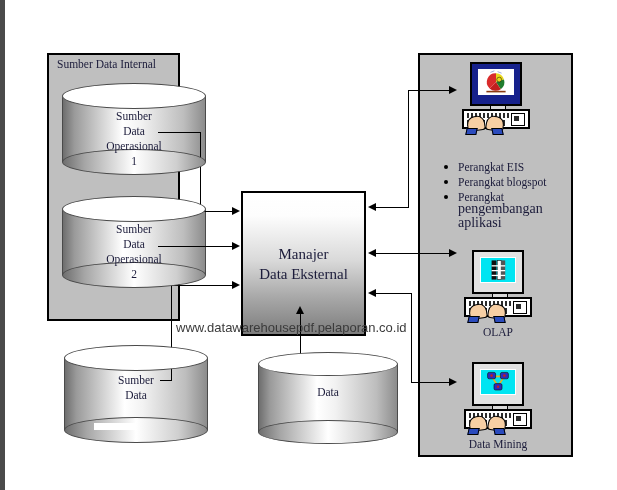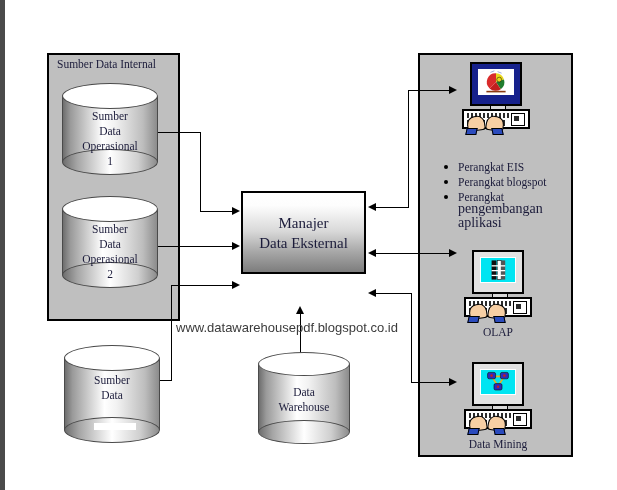--- a/index.html
+++ b/index.html
@@ -15,21 +15,21 @@
   
   .panel{
     position:absolute;background:#bfbfbf;border:2px solid #000;
     box-sizing:border-box;
   }
   .panel-title{
     position:absolute;font-size:11.5px;color:#1b1b3a;white-space:nowrap;
   }
 
   
-  .cyl{position:absolute;}
+  .cyl{position:absolute;padding-left:48px;}
   .cyl .body{
     position:absolute;left:0;right:0;
     background:linear-gradient(to right,#6e6e6e 0%,#9a9a9a 8%,#ffffff 42%,#f2f2f2 55%,#bdbdbd 85%,#8c8c8c 100%);
     border-left:1px solid #4a4a4a;border-right:1px solid #4a4a4a;
     box-sizing:border-box;
   }
   .cyl .top{
     position:absolute;left:0;right:0;top:0;border-radius:50%;
     background:#ffffff;border:1px solid #4a4a4a;box-sizing:border-box;z-index:3;
   }
@@ -140,34 +140,33 @@
     <div class="bottom" style="top:72px;height:26px;"></div>
     <div class="body" style="top:13px;height:72px;"></div>
     <div class="top" style="height:26px;"></div>
     <div class="label" style="top:28px;">
       <div>Sumber</div>
       <div>Data</div>
     </div>
     <div class="wipe" style="left:30px;top:78px;width:42px;height:7px;"></div>
   </div>
 
-  <div class="mgr" style="left:241px;top:191px;width:125px;height:83px;">
+  <div class="mgr" style="left:241px;top:191px;width:125px;height:145px;">
     <div class="label">
       <div>Manajer</div>
       <div>Data Eksternal</div>
     </div>
   </div>
 
   <div class="cyl" style="left:258px;top:352px;width:92px;height:100px;">
     <div class="bottom" style="top:68px;height:24px;"></div>
     <div class="body" style="top:12px;height:68px;"></div>
     <div class="top" style="height:24px;"></div>
     <div class="label" style="top:33px;">
       <div>Data</div>
-      <div>Warehouse</div>
     </div>
   </div>
 
   <div class="panel" style="left:418px;top:53px;width:155px;height:404px;"></div>
 
   <div class="pc" style="left:458px;top:62px;">
     <div class="monitor" style="background:#16218c;border:2px solid #000;">
       <div class="screen" style="background:#ffffff;">
         <svg viewBox="0 0 40 30" width="100%" height="100%">
           <path d="M20 15 L20 4 A11 11 0 0 1 30 12 Z" fill="#e8d71e"></path>
@@ -289,15 +288,15 @@
   <div class="ln h" style="left:374px;top:253px;width:76px;"></div>
   <div class="arrow left" style="left:368px;top:249px;"></div>
   <div class="arrow right" style="left:449px;top:249px;"></div>
 
   <div class="ln h" style="left:374px;top:293px;width:38px;"></div>
   <div class="ln v" style="left:411px;top:293px;height:90px;"></div>
   <div class="ln h" style="left:411px;top:382px;width:39px;"></div>
   <div class="arrow left" style="left:368px;top:289px;"></div>
   <div class="arrow right" style="left:449px;top:378px;"></div>
 
-  <div class="watermark" style="left:176px;top:320px;">www.datawarehousepdf.blogspot.co.id</div>
+  <div class="watermark" style="left:176px;top:320px;">www.datawarehousepdf.pelaporan.co.id</div>
 
 </div>
 
 </body></html>

